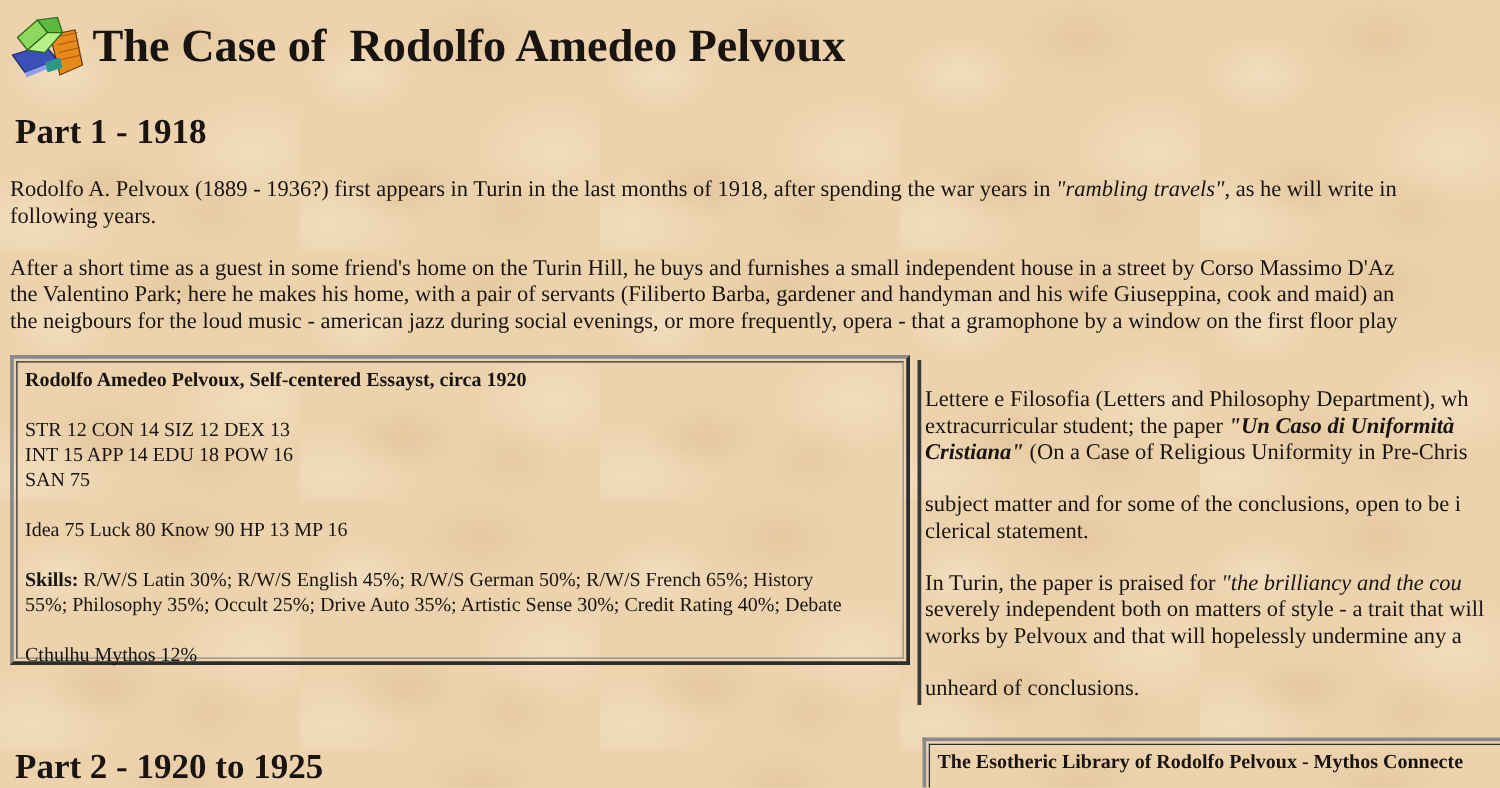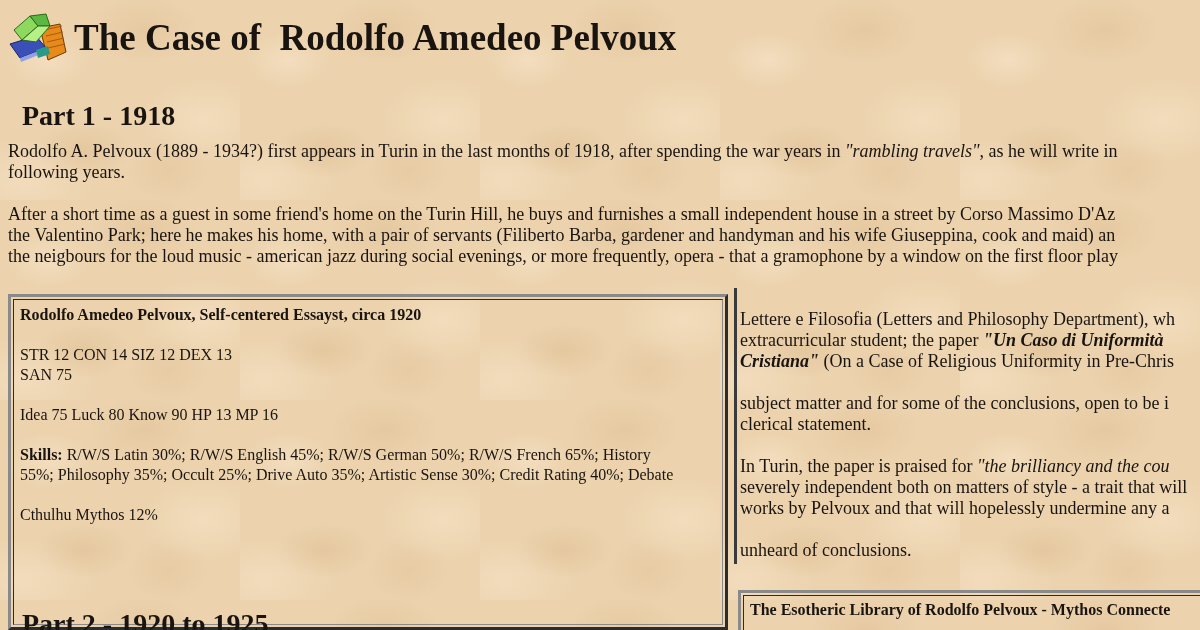--- a/index.html
+++ b/index.html
@@ -18,27 +18,27 @@
     color: #1a1410;
     position: relative;
   }
   .page { position: absolute; left: 0; top: 0; width: 1400px; }
   .title-row { position: absolute; left: 6px; top: 10px; display: flex; align-items: center; }
   .book-icon { width: 64px; height: 54px; margin-right: 4px; }
   h1 {
     margin: 0; font-size: 37px; font-weight: bold; white-space: pre;
     letter-spacing: 0px;
   }
-  h2 { margin: 14px; font-size: 28px; font-weight: bold; position: absolute; left: 8px; white-space: nowrap; }
+  h2 { margin: 4px; font-size: 28px; font-weight: bold; position: absolute; left: 8px; white-space: nowrap; }
   .para {
     position: absolute; left: 8px; width: 1400px; font-size: 18px; line-height: 21px; margin: 0;
     white-space: nowrap;
   }
   .stat-box {
-    position: absolute; left: 8px; top: 294px; width: 720px; height: 336px;
+    position: absolute; left: 8px; top: 284px; width: 720px; height: 248px;
     border: 3px solid;
     border-color: #8a8a8a #2c2c2c #2c2c2c #8a8a8a;
     box-sizing: border-box;
     padding: 2px;
   }
   .stat-box-inner {
     border: 1px solid;
     border-color: #2c2c2c #8a8a8a #8a8a8a #2c2c2c;
     height: 100%; box-sizing: border-box;
     padding: 5px 6px;
@@ -83,35 +83,36 @@
       <path d="M24 6 L40 4 L44 16 L32 16 Z" fill="#5cb840" stroke="#2a6a18" stroke-width="1"></path>
       <path d="M16 30 L32 16 L44 16 L30 32 Z" fill="#b8f088" stroke="#2a6a18" stroke-width="1"></path>
       <path d="M30 40 L42 36 L44 44 L32 48 Z" fill="#2a9a88"></path>
     </svg>
     <h1>The Case of  Rodolfo Amedeo Pelvoux</h1>
   </div>
 
   <h2 style="top:86px;">Part 1 - 1918</h2>
 
   <p class="para" style="top:141px;">
-    <span>Rodolfo A. Pelvoux (1889 - 1934?) first appears in Turin in the last months of 1918, after spending the war years in </span><i>"rambling travels"</i><span>, as he will write in</span><br>
+    <span>Rodolfo A. Pelvoux (1889 - 1936?) first appears in Turin in the last months of 1918, after spending the war years in </span><i>"rambling travels"</i><span>, as he will write in</span><br>
     <span>following years.</span>
   </p>
 
   <p class="para" style="top:204px;">
     <span>After a short time as a guest in some friend's home on the Turin Hill, he buys and furnishes a small independent house in a street by Corso Massimo D'Az</span><br>
     <span>the Valentino Park; here he makes his home, with a pair of servants (Filiberto Barba, gardener and handyman and his wife Giuseppina, cook and maid) an</span><br>
     <span>the neigbours for the loud music - american jazz during social evenings, or more frequently, opera - that a gramophone by a window on the first floor play</span>
   </p>
 
   <div class="stat-box">
     <div class="stat-box-inner">
       <p class="stat-title">Rodolfo Amedeo Pelvoux, Self-centered Essayst, circa 1920</p>
       <div class="gap"></div>
       <p>STR 12 CON 14 SIZ 12 DEX 13</p>
+      <p>INT 15 APP 14 EDU 18 POW 16</p>
       <p>SAN 75</p>
       <div class="gap"></div>
       <p>Idea 75 Luck 80 Know 90 HP 13 MP 16</p>
       <div class="gap"></div>
       <p><b>Skills:</b><span> R/W/S Latin 30%; R/W/S English 45%; R/W/S German 50%; R/W/S French 65%; History</span><br><span>55%; Philosophy 35%; Occult 25%; Drive Auto 35%; Artistic Sense 30%; Credit Rating 40%; Debate</span><br></p>
       <div class="gap"></div>
       <p>Cthulhu Mythos 12%</p>
     </div>
   </div>
 

